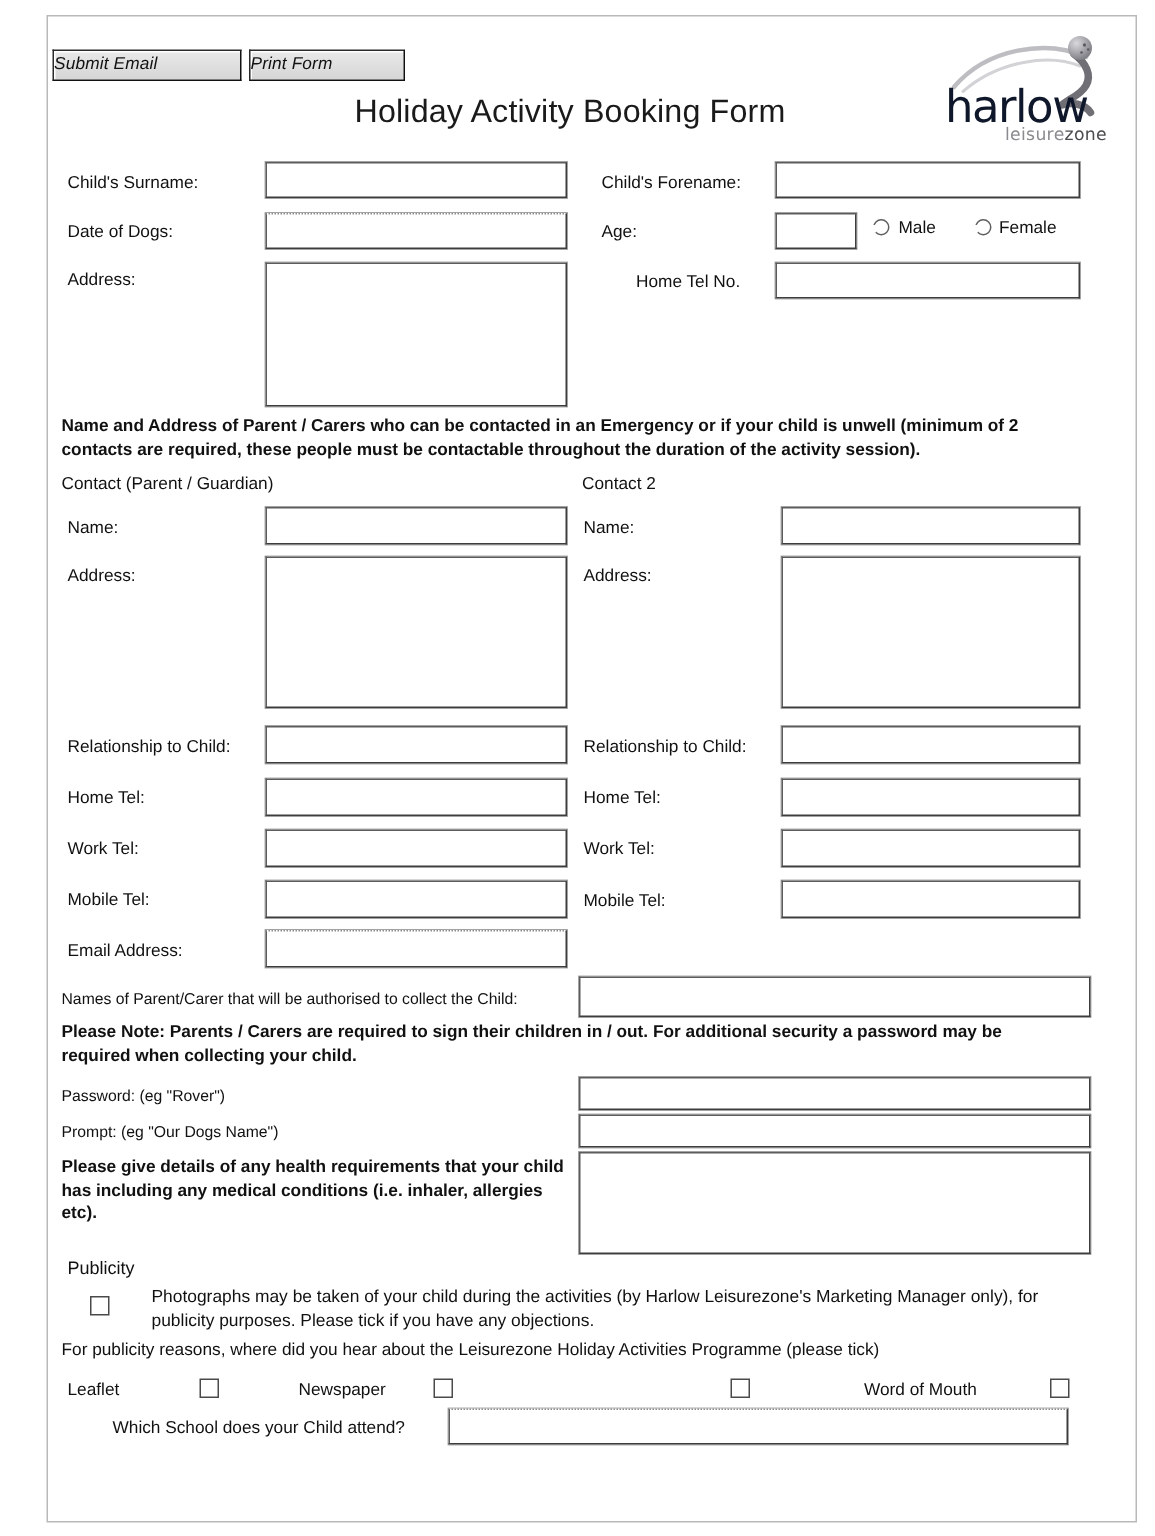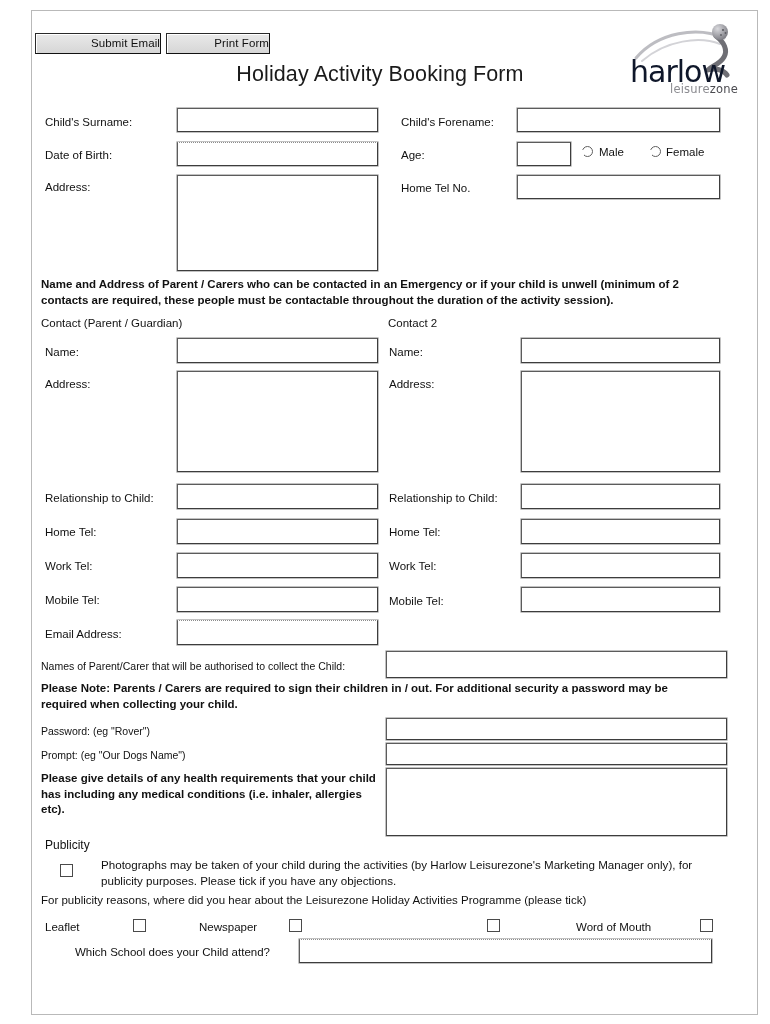--- a/index.html
+++ b/index.html
@@ -37,24 +37,25 @@
     position: absolute;
     box-sizing: border-box;
     background: linear-gradient(#e9e9e9, #d6d6d6);
     border: 1px solid #2a2a2a;
     border-right-color: #111;
     border-bottom-color: #111;
     box-shadow: inset 1px 1px 0 #ffffff;
     font-family: "Liberation Sans", sans-serif;
     font-size: 11.5px;
     color: #111;
-    text-align: right;
+    text-align: left;
     line-height: 19px;
     cursor: pointer;
     letter-spacing: .1px;
+    font-style: italic;
   }
 
   
   #title {
     position: absolute;
     left: 160px;
     top: 62px;
     width: 440px;
     text-align: center;
     font-size: 21.5px;
@@ -216,41 +217,41 @@
   <div class="lbl" style="left:45px; top:115px;">Child's Surname:</div>
   <div class="fld" style="left:177px; top:108px; width:201px; height:24px;">
     <input type="text" value="" style="">
   </div>
 
   <div class="lbl" style="left:401px; top:115px;">Child's Forename:</div>
   <div class="fld" style="left:517px; top:108px; width:203px; height:24px;">
     <input type="text" value="" style="">
   </div>
 
-  <div class="lbl" style="left:45px; top:148px;">Date of Birth:</div>
+  <div class="lbl" style="left:45px; top:148px;">Date of Dogs:</div>
   <div class="fld dotted-top" style="left:177px; top:142px; width:201px; height:24px;">
     <input type="text" value="" style="">
   </div>
 
   <div class="lbl" style="left:401px; top:148px;">Age:</div>
   <div class="fld" style="left:517px; top:142px; width:54px; height:24px;">
     <input type="text" value="" style="">
   </div>
 
   <div class="radio" style="left:582px; top:146px;"></div>
   <div class="lbl" style="left:599px; top:145px;">Male</div>
   <div class="radio" style="left:650px; top:146px;"></div>
   <div class="lbl" style="left:666px; top:145px;">Female</div>
 
   <div class="lbl" style="left:45px; top:180px;">Address:</div>
   <div class="fld" style="left:177px; top:175px; width:201px; height:96px;">
     <textarea style=""></textarea>
   </div>
 
-  <div class="lbl" style="left:401px; top:181px;">Home Tel No.</div>
+  <div class="lbl" style="left:424px; top:181px;">Home Tel No.</div>
   <div class="fld" style="left:517px; top:175px; width:203px; height:24px;">
     <input type="text" value="" style="">
   </div>
 
   <div class="para" style="left:41px; top:277px; width:678px;">Name and Address of Parent / Carers who can be contacted in an Emergency or if your child is unwell (minimum of 2 contacts are required, these people must be contactable throughout the duration of the  activity session).</div>
 
   <div class="lbl b" style="left:41px; top:316px;">Contact (Parent / Guardian)</div>
   <div class="lbl b" style="left:388px; top:316px;">Contact 2</div>
 
   <div class="lbl" style="left:45px; top:345px;">Name:</div>

